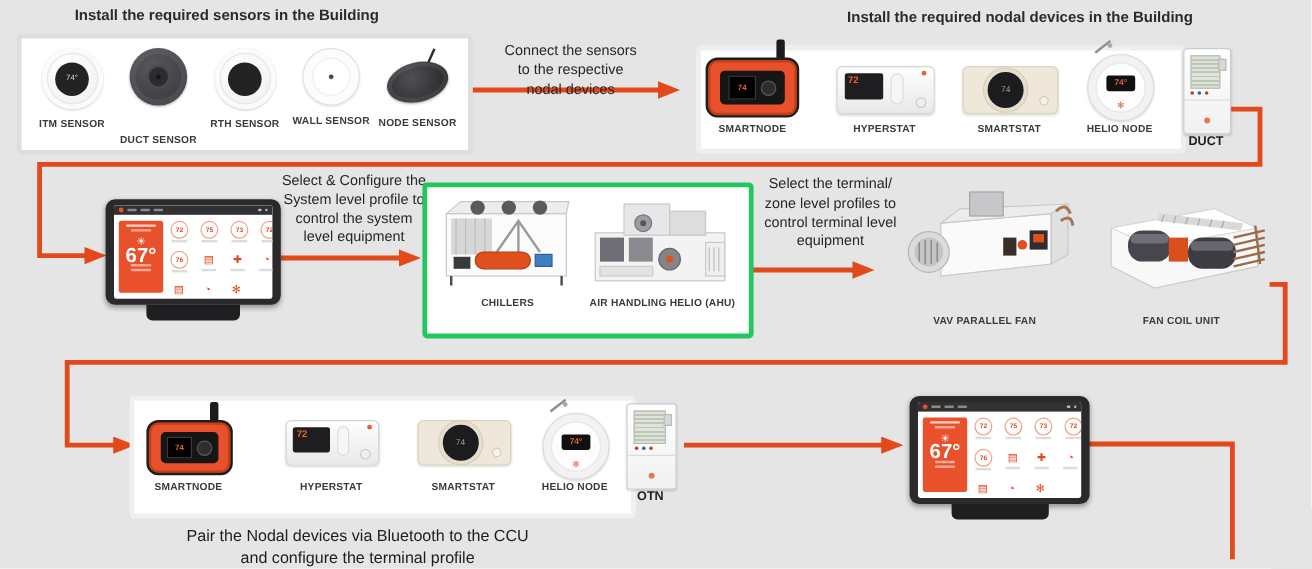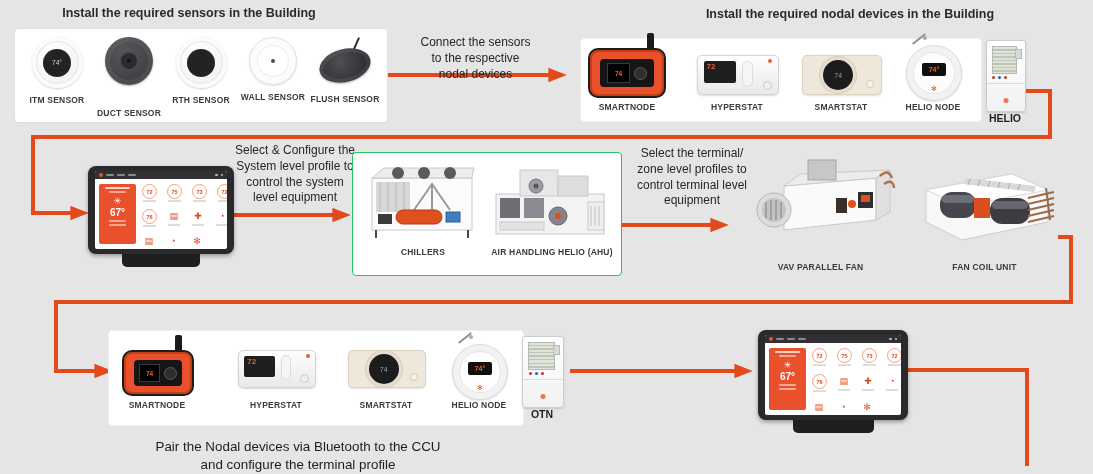--- a/index.html
+++ b/index.html
@@ -6,21 +6,21 @@
   .canvas{position:relative;width:1093px;height:474px;background:#e5e5e5;overflow:hidden;
           font-family:"Liberation Sans",sans-serif;}
   svg.connectors{position:absolute;inset:0;z-index:1;pointer-events:none;}
   .abs{position:absolute;z-index:2;}
 
   .t-title{font-size:12.5px;font-weight:bold;color:#2b2b2b;text-align:center;}
   .caption{font-size:12px;color:#262626;text-align:center;white-space:pre-line;line-height:1.32;}
   .caption.big{font-size:12.6px;}
   .caption.pair{font-size:13.4px;color:#1d1d1d;margin-top:11px;}
 
-  .panel{position:absolute;background:#fff;border:1px solid #22c55e;border-radius:4px;z-index:2;}
+  .panel{position:absolute;background:#fff;border:4px solid #22c55e;border-radius:4px;z-index:2;}
   .panel.sensors{border-color:#dedede;}
   .dev-label{position:absolute;z-index:3;font-size:8.5px;font-weight:bold;color:#3b3b3b;
              text-align:center;letter-spacing:.2px;}
   .dev-label2{position:absolute;z-index:3;font-size:10.5px;font-weight:bold;color:#1f1f1f;text-align:center;}
 
   
   .sensor-row{display:flex;justify-content:space-around;align-items:flex-start;padding:8px 6px 0 6px;}
   .sensor-item{display:flex;flex-direction:column;align-items:center;width:70px;gap:7px;}
   .ring-sensor{width:51px;height:51px;border-radius:50%;
     background:radial-gradient(circle at 35% 30%,#ffffff,#ededed);
@@ -101,21 +101,21 @@
   .tb-nav .logo{width:4px;height:4px;border-radius:50%;background:#E8512B;}
   .tb-nav .mi{width:8px;height:2px;background:#8a8a8e;border-radius:1px;}
   .tb-nav .sp{flex:1;}
   .tb-nav .st{width:2.5px;height:2.5px;border-radius:50%;background:#bdbdbd;}
   .tb-body{position:relative;flex:1;}
   .tb-tile{position:absolute;left:4px;top:5px;bottom:5px;width:37px;background:#E8512B;border-radius:2px;
     color:#fff;display:flex;flex-direction:column;align-items:center;padding-top:2px;box-sizing:border-box;}
   .tb-tile .bar{width:70%;height:2px;background:rgba(255,255,255,.75);border-radius:1px;margin:1px 0;}
   .tb-tile .bar.short{width:45%;background:rgba(255,255,255,.5);}
   .tb-tile .sun{font-size:9px;line-height:10px;margin:2px 0 1px 0;}
-  .tb-tile .temp{font-size:10px;font-weight:bold;line-height:12px;}
+  .tb-tile .temp{font-size:17px;font-weight:bold;line-height:12px;}
   .tb-grid{position:absolute;left:47px;right:3px;top:5px;bottom:1px;display:flex;flex-direction:column;justify-content:space-between;}
   .tb-row{display:flex;gap:10px;}
   .tb-circ{width:13px;height:13px;border-radius:50%;border:1px solid #EFA180;color:#E2491B;font-size:5.5px;
     font-weight:bold;display:flex;align-items:center;justify-content:center;position:relative;flex:0 0 auto;}
   .tb-circ::after{content:'';position:absolute;left:0;right:0;top:15px;height:1.5px;background:#dcdcdc;}
   .tb-ic{width:14px;height:14px;color:#E2491B;font-size:9px;line-height:14px;text-align:center;position:relative;flex:0 0 auto;}
   .tb-ic::after{content:'';position:absolute;left:1px;right:1px;top:15px;height:1.5px;background:#dcdcdc;}
   .tb-base{margin:0 auto;width:54%;height:13px;background:#1f1f21;border-radius:0 0 5px 5px;}
 </style>
 </head>
@@ -183,21 +183,21 @@
         <div class="wall">
           <div class="wall-dot"></div>
         </div>
         <div class="dev-label" style="position:static;">WALL SENSOR</div>
       </div>
       <div class="sensor-item">
         <div class="flush-wrap">
           <div class="flush-ant"></div>
           <div class="flush"></div>
         </div>
-        <div class="dev-label" style="position:static;">FLUSH SENSOR</div>
+        <div class="dev-label" style="position:static;">NODE SENSOR</div>
       </div>
     </div>
   </div>
 
   <div class="panel" style="left:580px;top:38px;width:400px;height:82px;border-color:#efefef;"></div>
 
   <div class="smartnode" style="left:588px;top:48px;width:78px;height:50px;">
     <div class="sn-ant"></div>
     <div class="sn-body">
       <div class="sn-panel">
@@ -234,21 +234,21 @@
     <div class="wb-lcd"></div>
     <div class="wb-btn"></div>
     <div class="wb-dots">
       <div class="wb-dot" style="background:#c0392b;"></div>
       <div class="wb-dot" style="background:#2960a8;"></div>
       <div class="wb-dot" style="background:#c0392b;"></div>
     </div>
     <div class="wb-seam"></div>
     <div class="wb-logo"></div>
   </div>
-  <div class="dev-label2" style="left:980px;top:112px;width:50px;">HELIO</div>
+  <div class="dev-label2" style="left:980px;top:112px;width:50px;">DUCT</div>
 
   <div class="tablet" style="left:88px;top:166px;width:146px;height:88px;">
     <div class="tb-frame">
       <div class="tb-screen">
         <div class="tb-nav">
           <div class="logo"></div>
           <div class="mi"></div>
             <div class="mi"></div>
           <div class="mi"></div>
             <div class="sp"></div>

